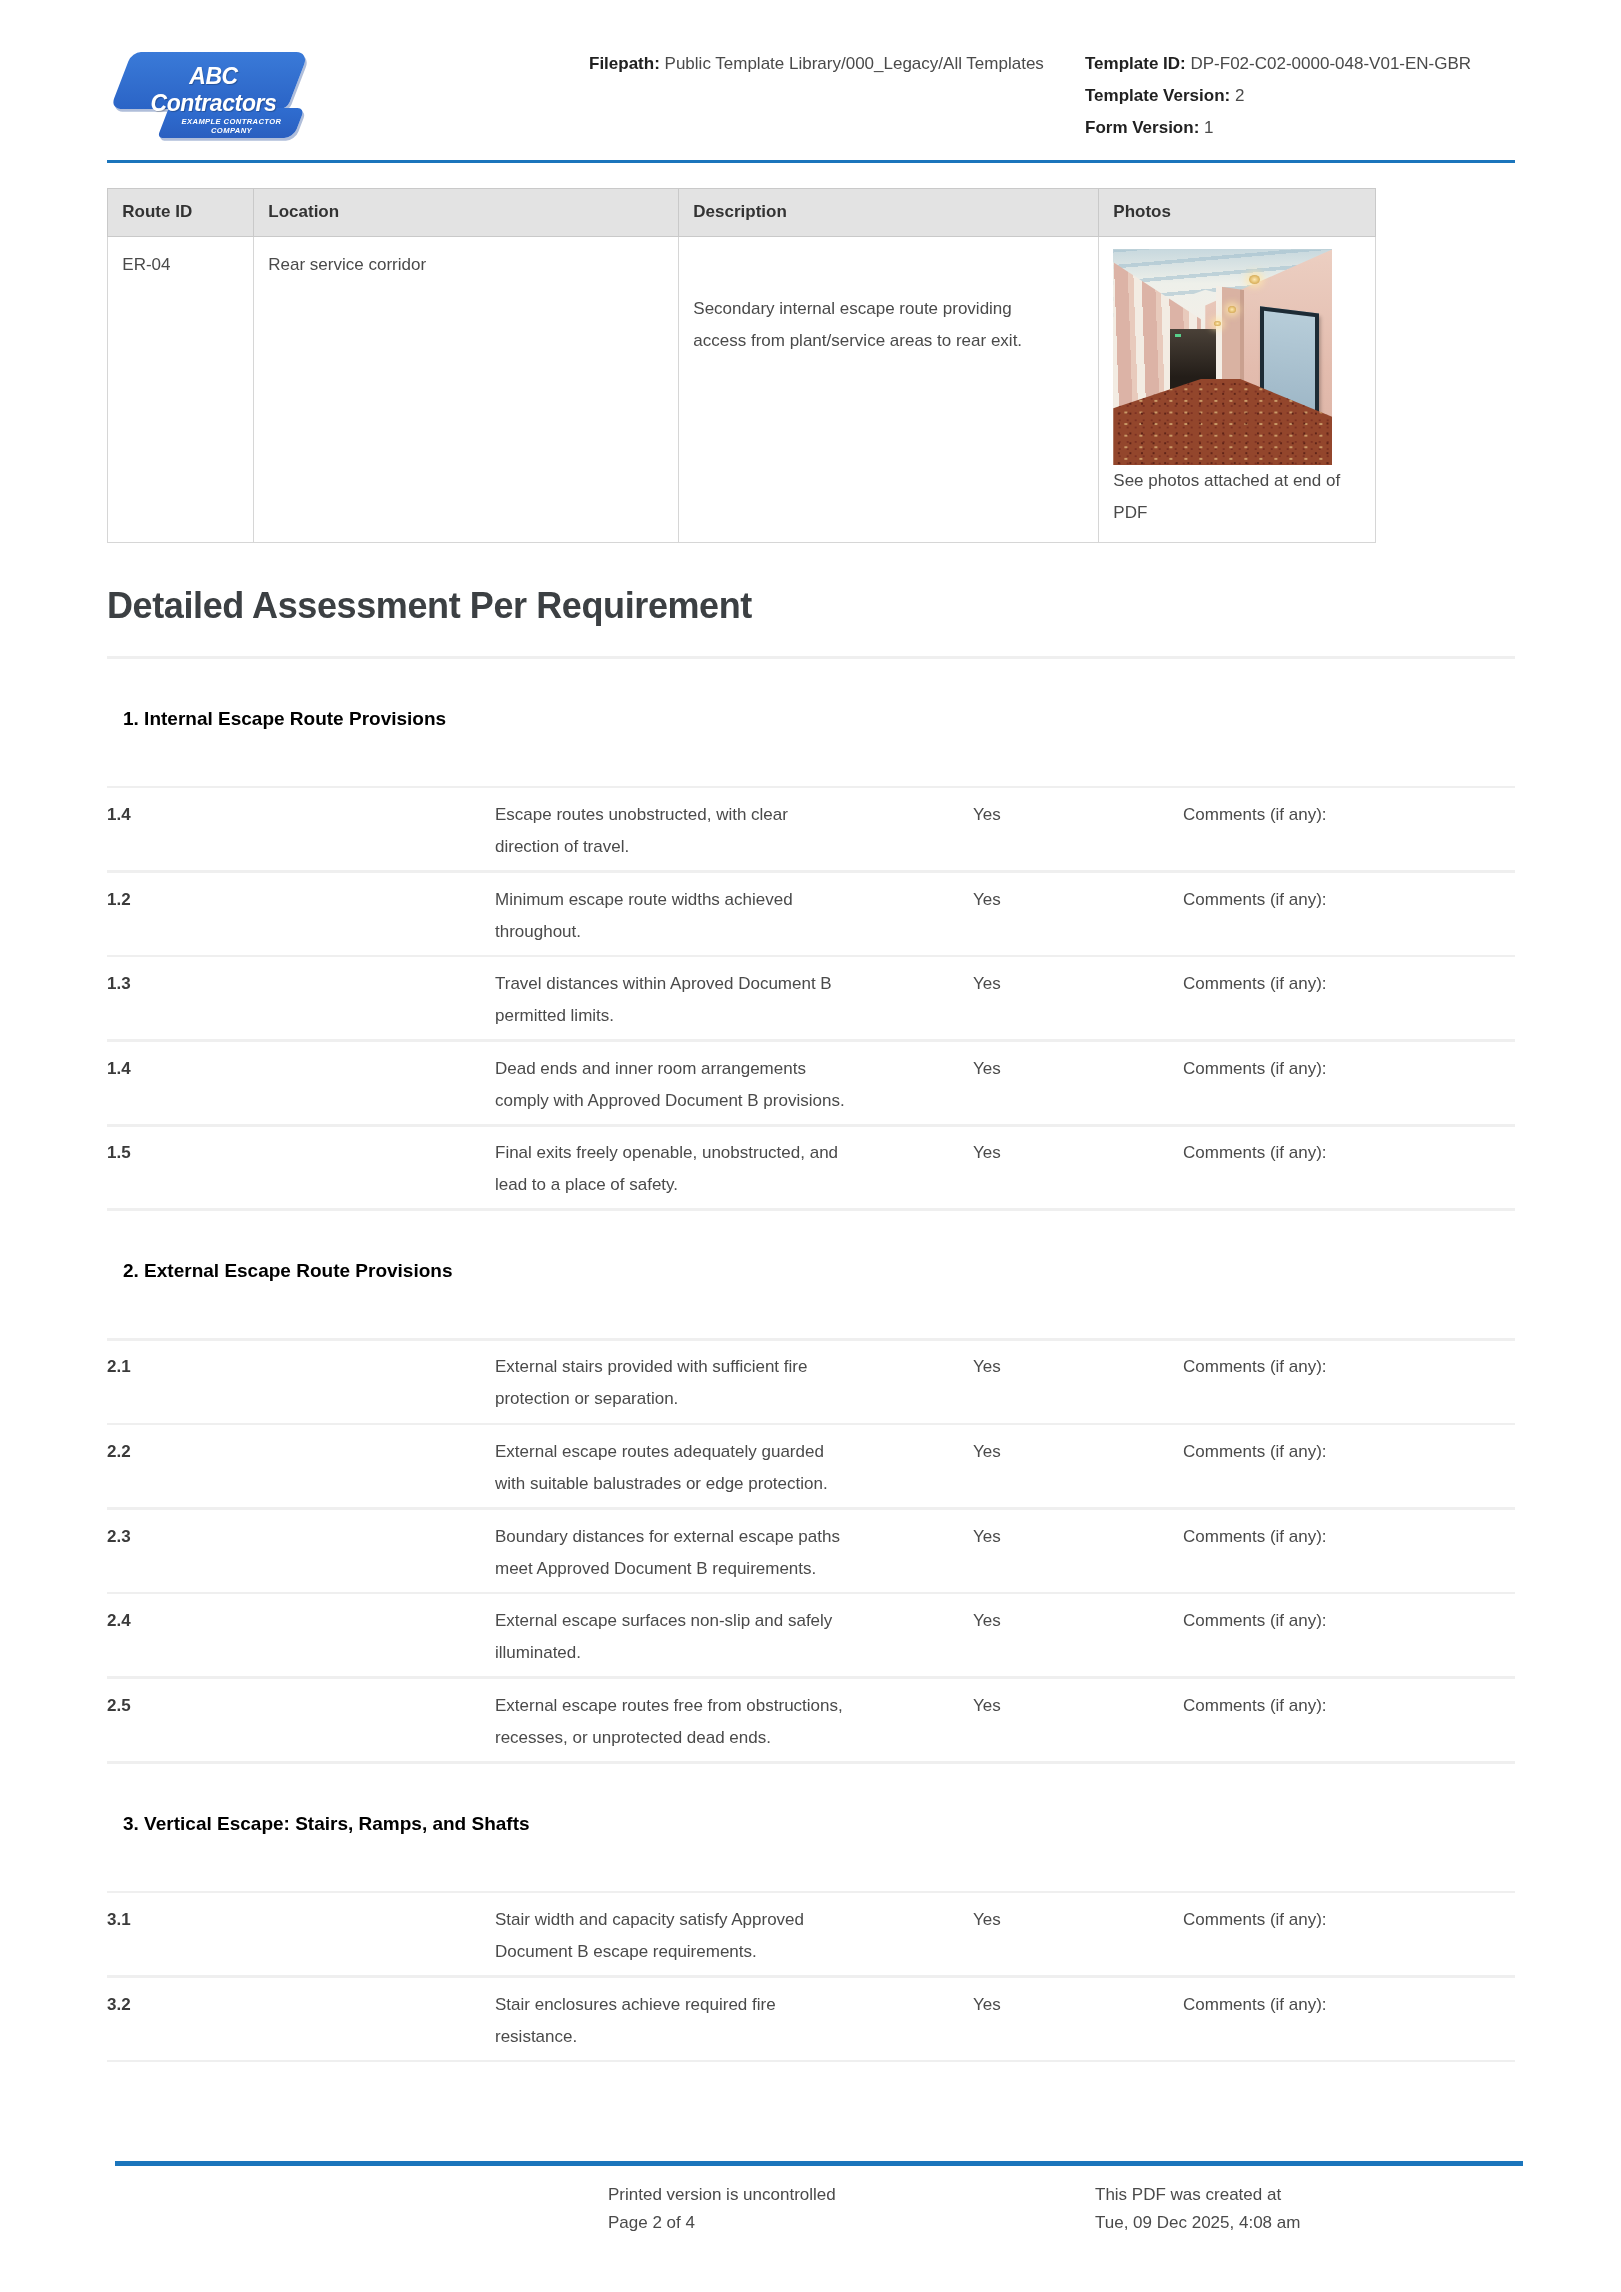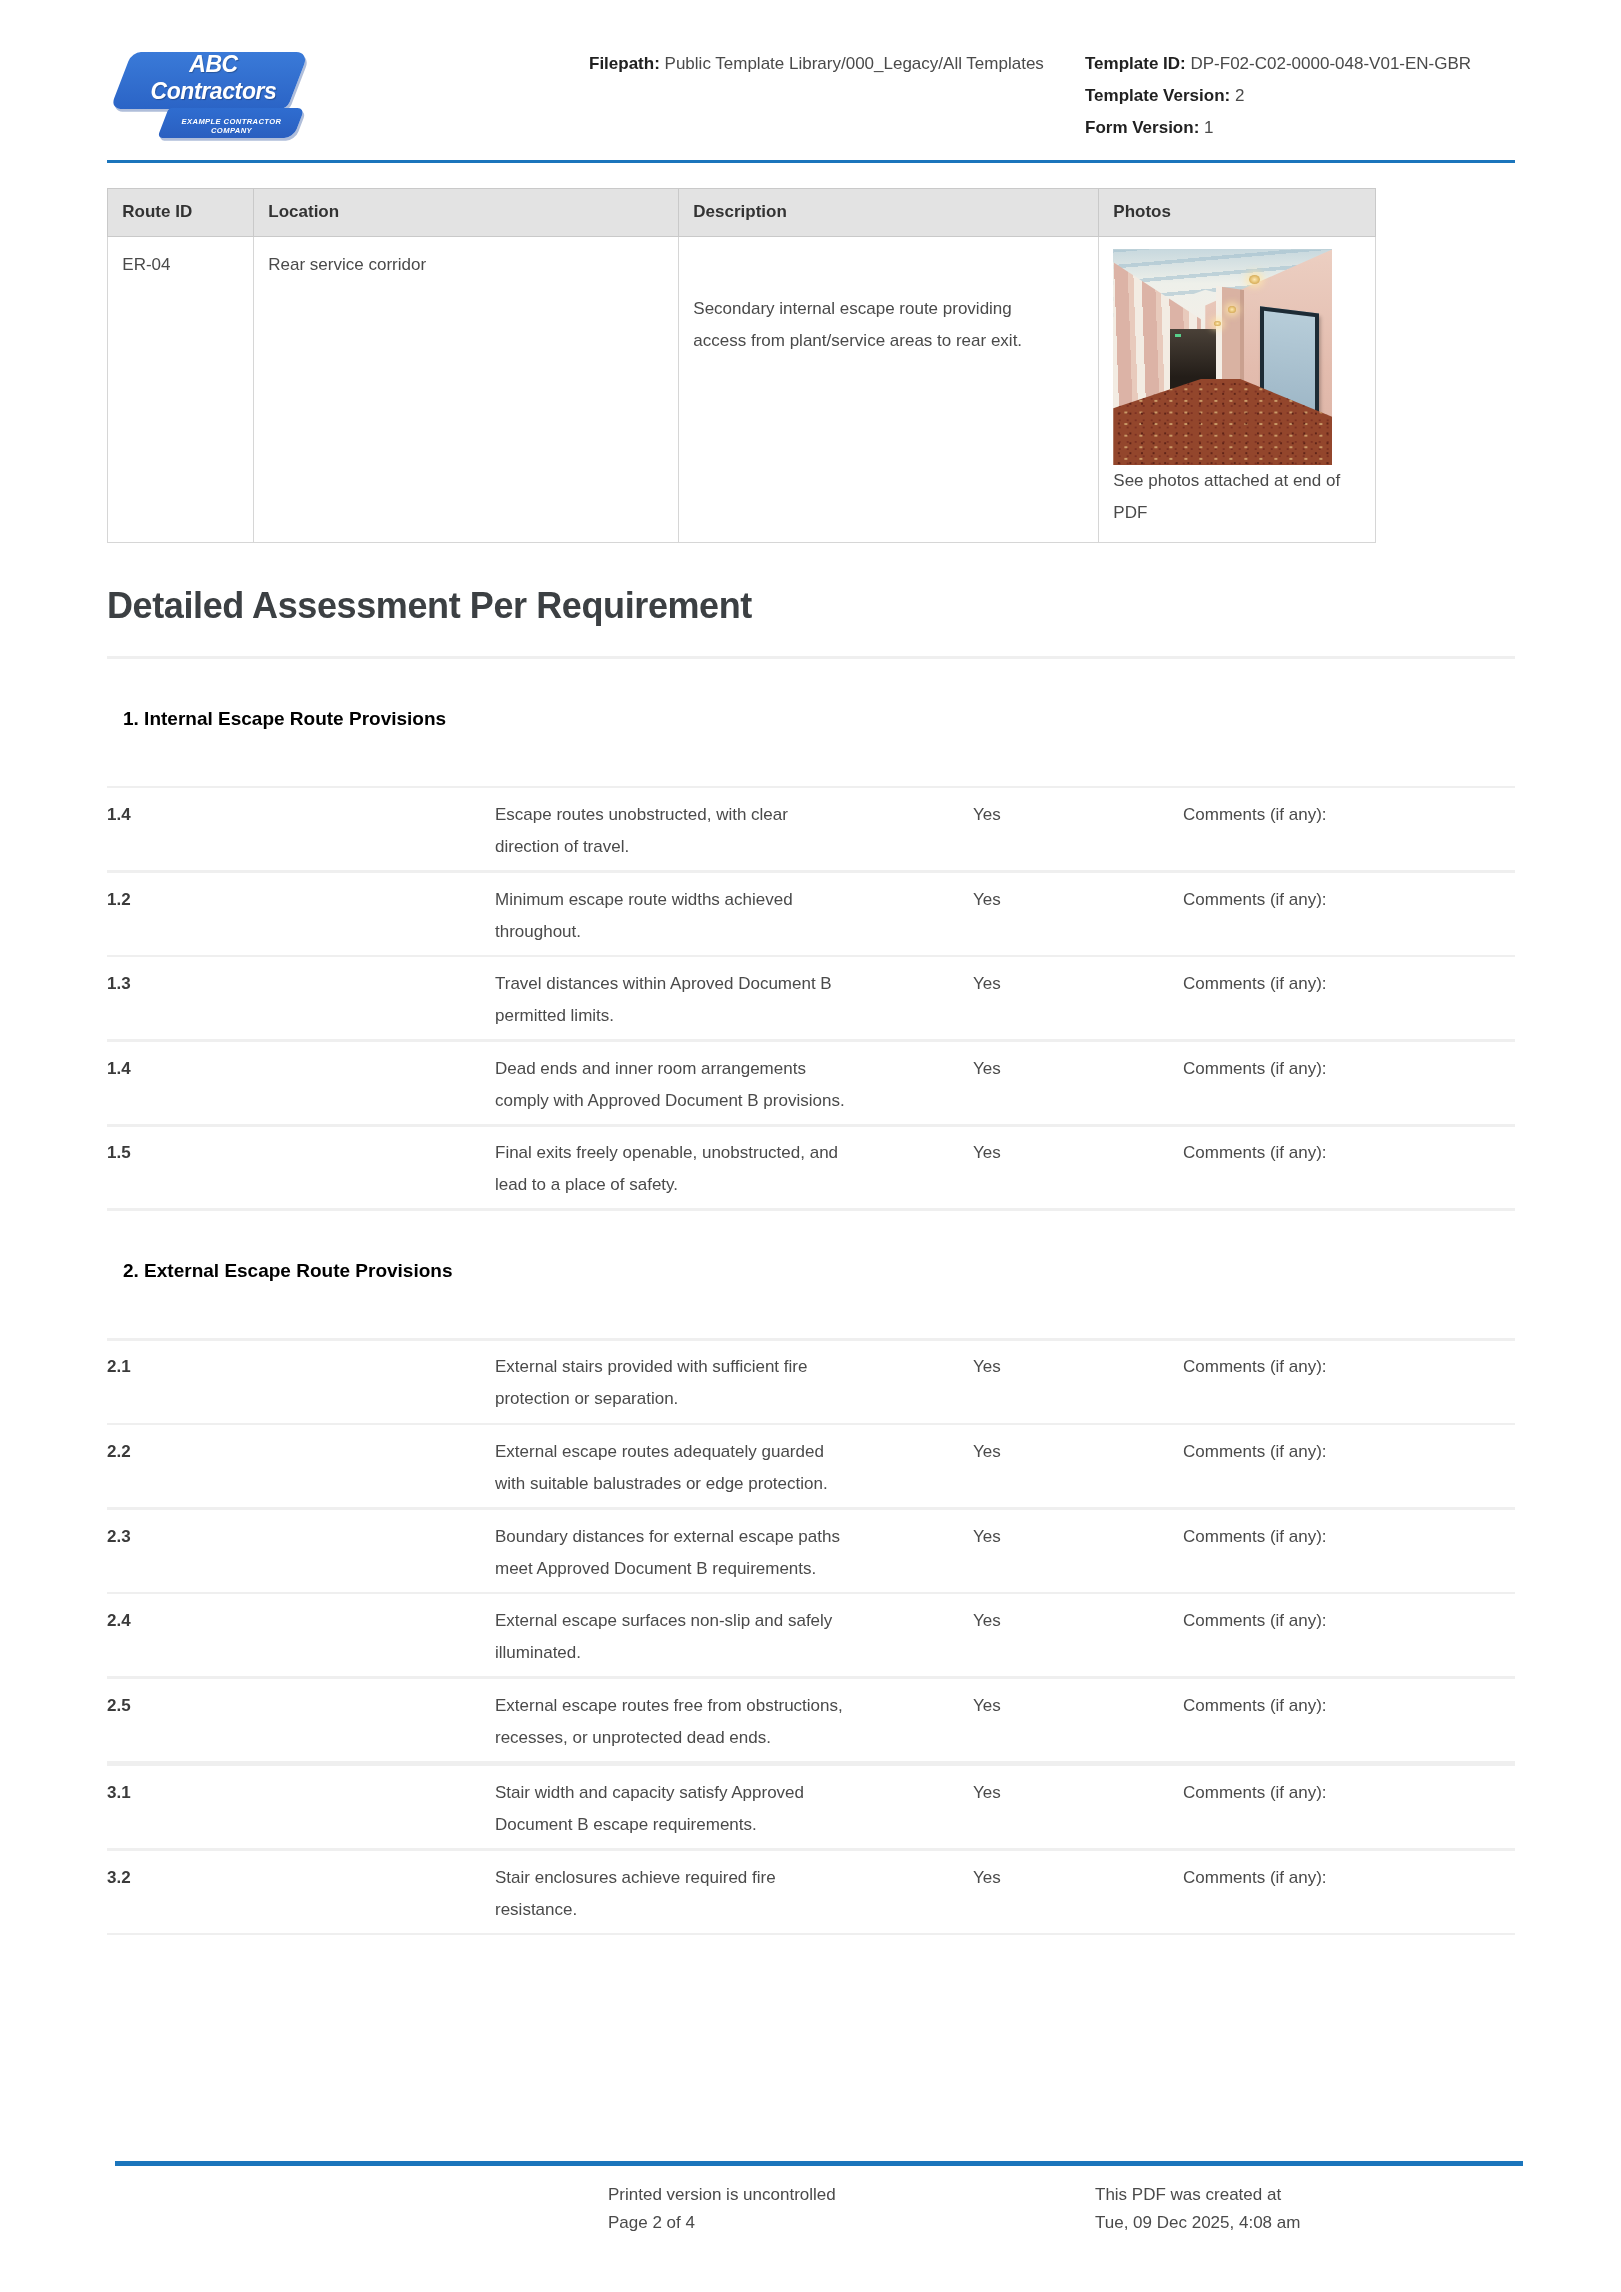--- a/index.html
+++ b/index.html
@@ -21,21 +21,21 @@
 
   
   .header{display:grid;grid-template-columns:482px 496px 429px;padding-top:45px;align-items:start;}
   .logo{position:relative;width:215px;height:102px;}
   .logo-shape{position:absolute;left:14.3px;top:7.2px;width:177px;height:57px;
     background:linear-gradient(180deg,#3a7ad8,#2b64c6);transform:skewX(-21deg);
     border-radius:9px 12.5px 7.2px 10.7px;box-shadow:2.7px 2.7px 0 rgba(30,70,150,.35);}
   .logo-shape2{position:absolute;left:56px;top:63px;width:136px;height:30px;
     background:linear-gradient(180deg,#2f6dd0,#2a5fc0);transform:skewX(-21deg);
     border-radius:3.6px 7.2px 9px 5.4px;box-shadow:2.7px 2.7px 0 rgba(30,70,150,.35);}
-  .logo-title{position:absolute;left:23px;top:6px;width:167px;text-align:center;
+  .logo-title{position:absolute;left:23px;top:18px;width:167px;text-align:center;
     font-style:italic;font-weight:bold;color:#fff;font-size:23px;letter-spacing:-0.4px;
     text-shadow:0.9px 0.9px 0.9px rgba(0,0,0,.25);}
   .logo-sub{position:absolute;left:59px;top:72px;width:131px;text-align:center;
     font-style:italic;font-weight:bold;color:#fff;font-size:7.6px;letter-spacing:0.4px;}
   .meta{font-size:17px;line-height:32px;color:#4a4a4a;padding-top:2.7px;}
   .meta b{color:#212121;}
   .rule-blue{height:3.6px;background:var(--accent);margin-top:12.5px;}
 
   
   table.route{border-collapse:collapse;margin-top:25px;width:1267px;table-layout:fixed;
@@ -264,20 +264,21 @@
     <div class="a-num">2.5</div>
     <div class="a-desc">External escape routes free from obstructions, recesses, or unprotected dead ends.</div>
     <div class="a-ans">Yes</div>
     <div class="a-com">Comments (if any):</div>
   </div>
   <div class="divider"></div>
 </div>
   </div>
 
   <div class="section">
+    <h3 class="section-title">3. Vertical Escape: Stairs, Ramps, and Shafts</h3>
     <div class="divider"></div>
     <div>
   <div class="arow-grid">
     <div class="a-num">3.1</div>
     <div class="a-desc">Stair width and capacity satisfy Approved Document B escape requirements.</div>
     <div class="a-ans">Yes</div>
     <div class="a-com">Comments (if any):</div>
   </div>
   <div class="divider"></div>
 

